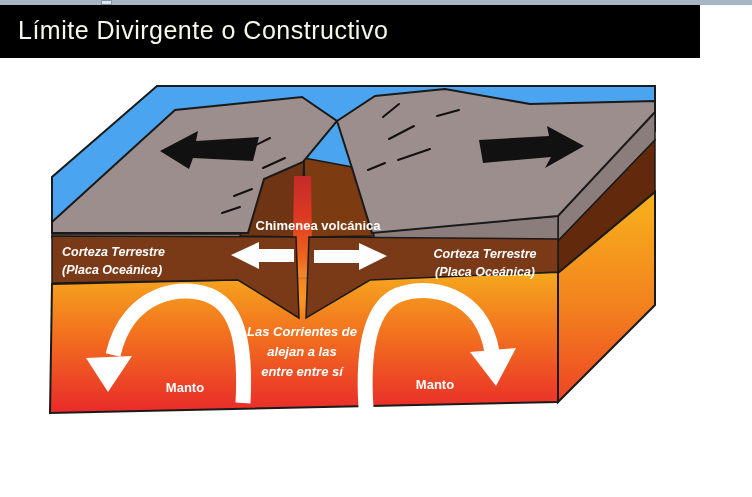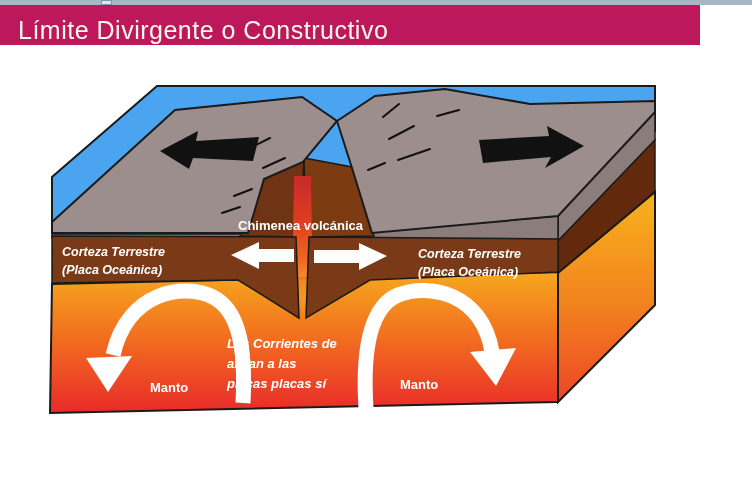--- a/index.html
+++ b/index.html
@@ -10,39 +10,39 @@
   }
   .top-strip{
     position:absolute;left:0;top:0;width:752px;height:5px;
     background:#a8b5c5;
   }
   .strip-marker{
     position:absolute;left:101px;top:0;width:11px;height:5px;
     background:#dde6ee;border:1px solid #7f96ab;box-sizing:border-box;
   }
   .header{
-    position:absolute;left:0;top:5px;width:700px;height:40px;
-    background:#be185d;
+    position:absolute;left:0;top:5px;width:700px;height:53px;
+    background:#000000;
   }
   .header .title{
     color:#f7f8e8;font-size:25px;font-weight:400;
     line-height:50px;padding-left:18px;letter-spacing:0.5px;
     white-space:nowrap;
   }
   .diagram-svg{position:absolute;left:0;top:0;}
   .labels{position:absolute;left:0;top:0;width:752px;height:497px;pointer-events:none;}
   .lbl{
     position:absolute;color:#ffffff;font-weight:bold;
-    text-align:left;white-space:nowrap;
+    text-align:center;white-space:nowrap;
   }
   .lbl .line{display:block;font-style:italic;}
   .lbl-chimney{left:238px;top:218px;width:160px;font-size:13px;}
   .lbl-crust-left{left:62px;top:243px;width:130px;text-align:left;font-size:12.5px;line-height:18px;}
   .lbl-crust-right{left:418px;top:245px;width:134px;font-size:12.5px;line-height:18px;}
-  .lbl-convection{left:227px;top:322px;width:150px;font-size:13px;line-height:20px;margin-top:12px;}
+  .lbl-convection{left:227px;top:322px;width:150px;font-size:13px;line-height:20px;}
   .lbl-manto-left{left:150px;top:380px;width:70px;font-size:13px;}
   .lbl-manto-right{left:400px;top:377px;width:70px;font-size:13px;}
 </style>
 </head>
 <body>
 
 <div class="top-strip">
   <div class="strip-marker"></div>
 </div>
 
@@ -129,18 +129,18 @@
   </div>
 
   <div class="lbl lbl-crust-right">
     <span class="line">Corteza Terrestre</span>
     <span class="line">(Placa Oceánica)</span>
   </div>
 
   <div class="lbl lbl-convection">
     <span class="line">Las Corrientes de</span>
     <span class="line">alejan a las</span>
-    <span class="line">placas placas sí</span>
+    <span class="line">entre entre sí</span>
   </div>
 
   <div class="lbl lbl-manto-left">Manto</div>
   <div class="lbl lbl-manto-right">Manto</div>
 </div>
 
 </body></html>

